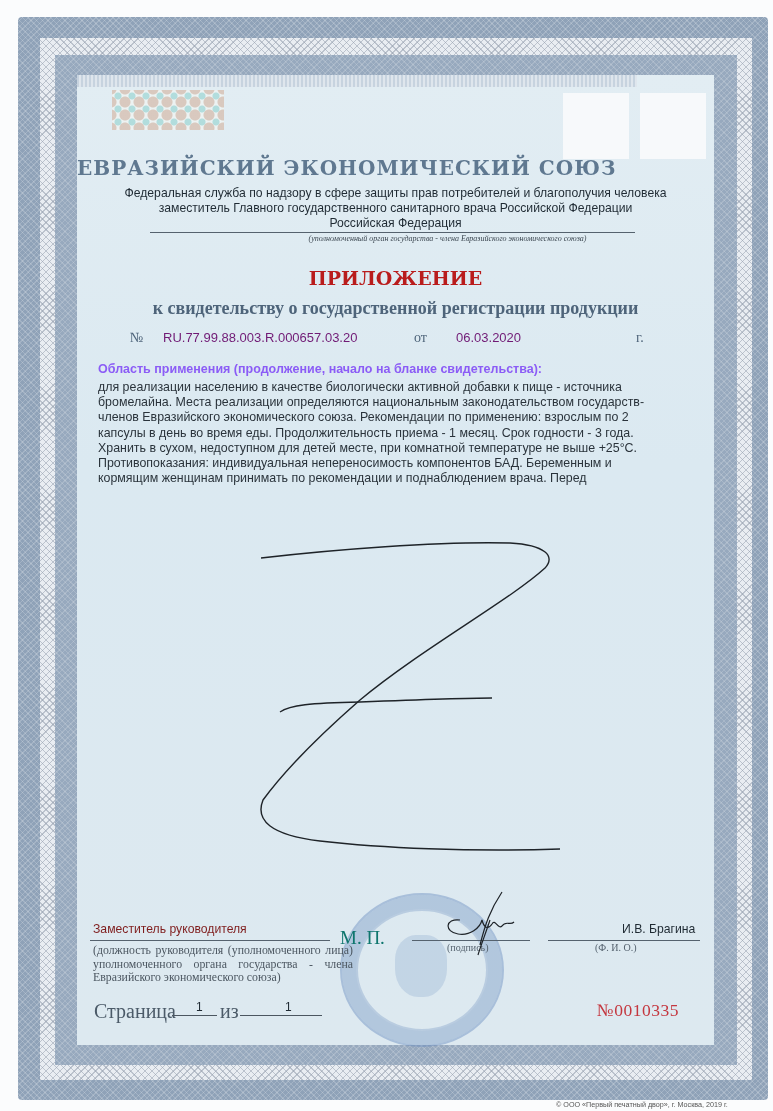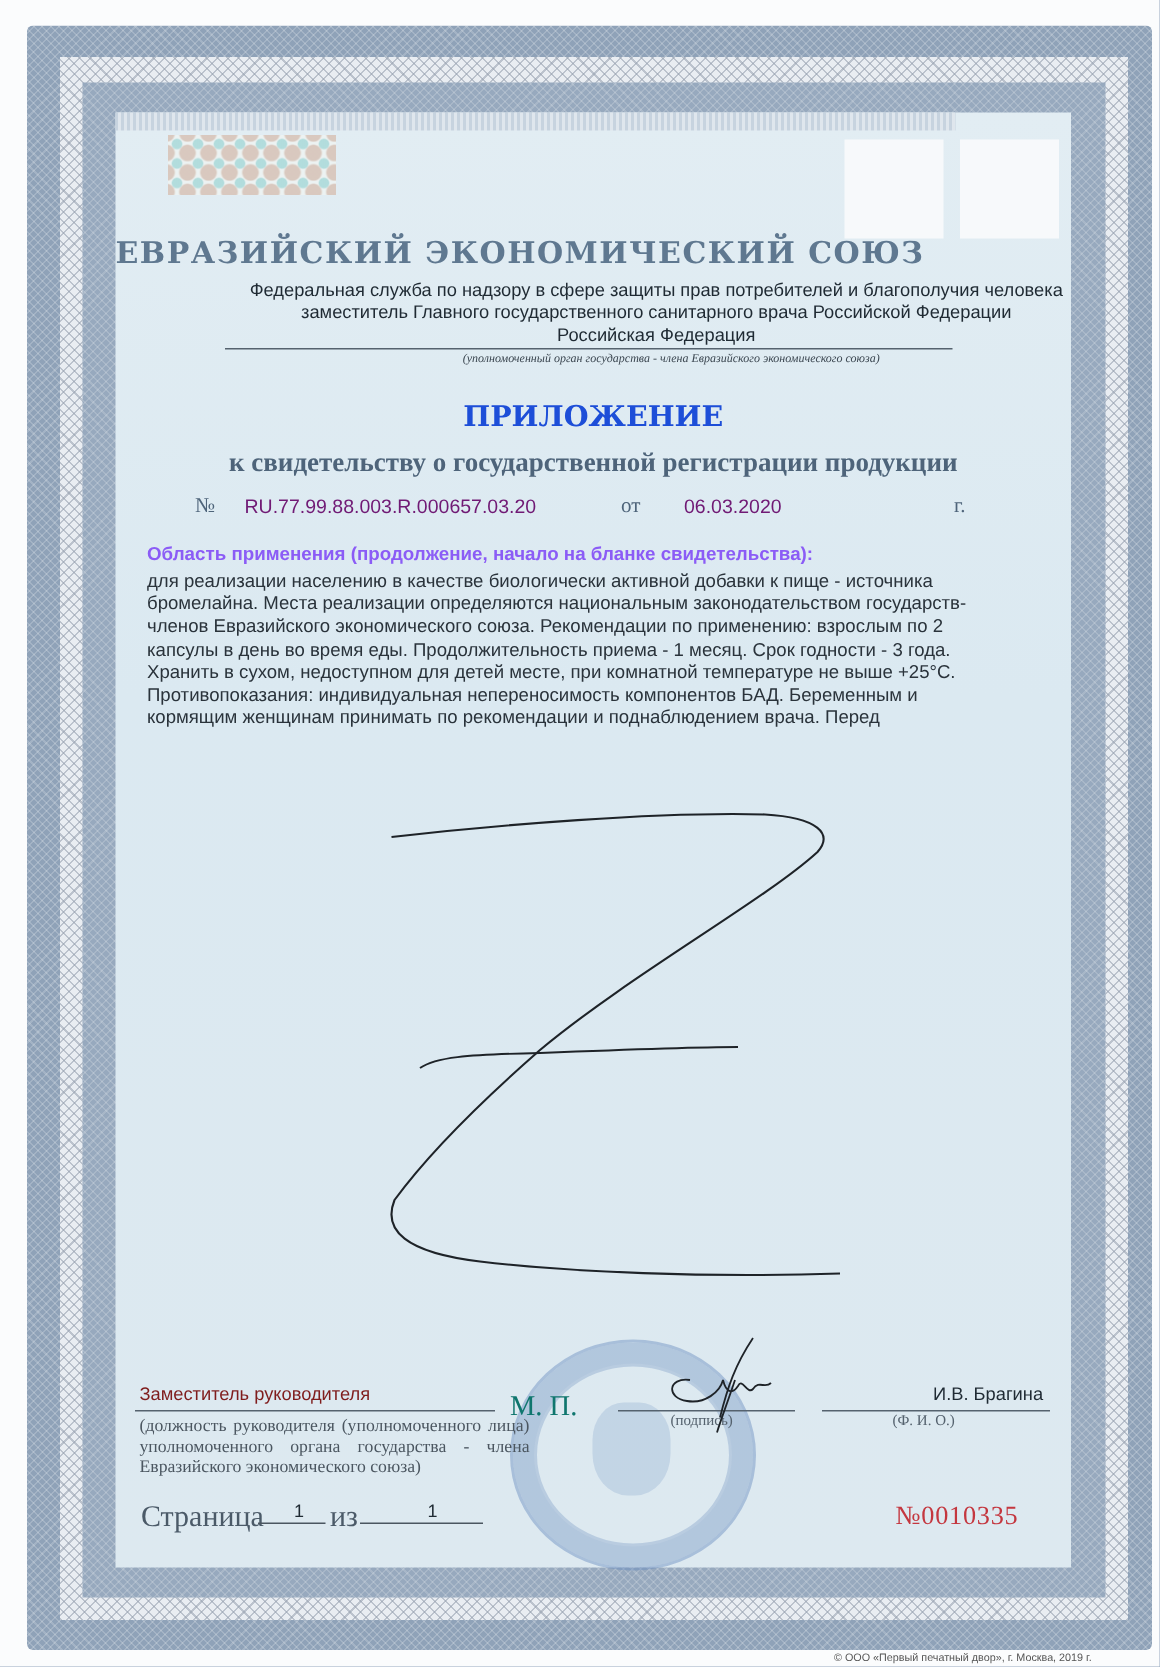--- a/index.html
+++ b/index.html
@@ -53,31 +53,31 @@
 
   
   .serif { font-family: "Liberation Serif", serif; }
   .title-union {
     left: 77px; top: 156px; width: 637px; text-align: left;
     font-family: "DejaVu Serif", serif; font-weight: bold; font-size: 20px;
     color: #5f7890; letter-spacing: 1px;
   }
   .authority {
     left: 77px; width: 637px; text-align: center;
-    font-size: 12.2px; color: #1f2a33; line-height: 15px; padding-left: 42px;
+    font-size: 12.2px; color: #1f2a33; line-height: 15px;
   }
   .rule { background: #55626e; height: 1px; }
   .caption-small {
     font-family: "Liberation Serif", serif; font-size: 8px; color: #3b4650;
     text-align: center;
   }
   .appendix-title {
     left: 77px; top: 267px; width: 637px; text-align: center;
     font-family: "DejaVu Serif", serif; font-weight: bold; font-size: 19px;
-    color: #1d4ed8;
+    color: #b91c1c;
   }
   .appendix-sub {
     left: 77px; top: 298px; width: 637px; text-align: center;
     font-family: "Liberation Serif", serif; font-weight: bold; font-size: 18px;
     color: #4e647a;
   }
   .regline { top: 330px; font-size: 13px; color: #701a75; }
   .regline.serif { font-size: 14px; color: #4e647a; }
   .scope-head {
     left: 98px; top: 362px; font-weight: bold; font-size: 12.5px; color: #8b5cf6;

